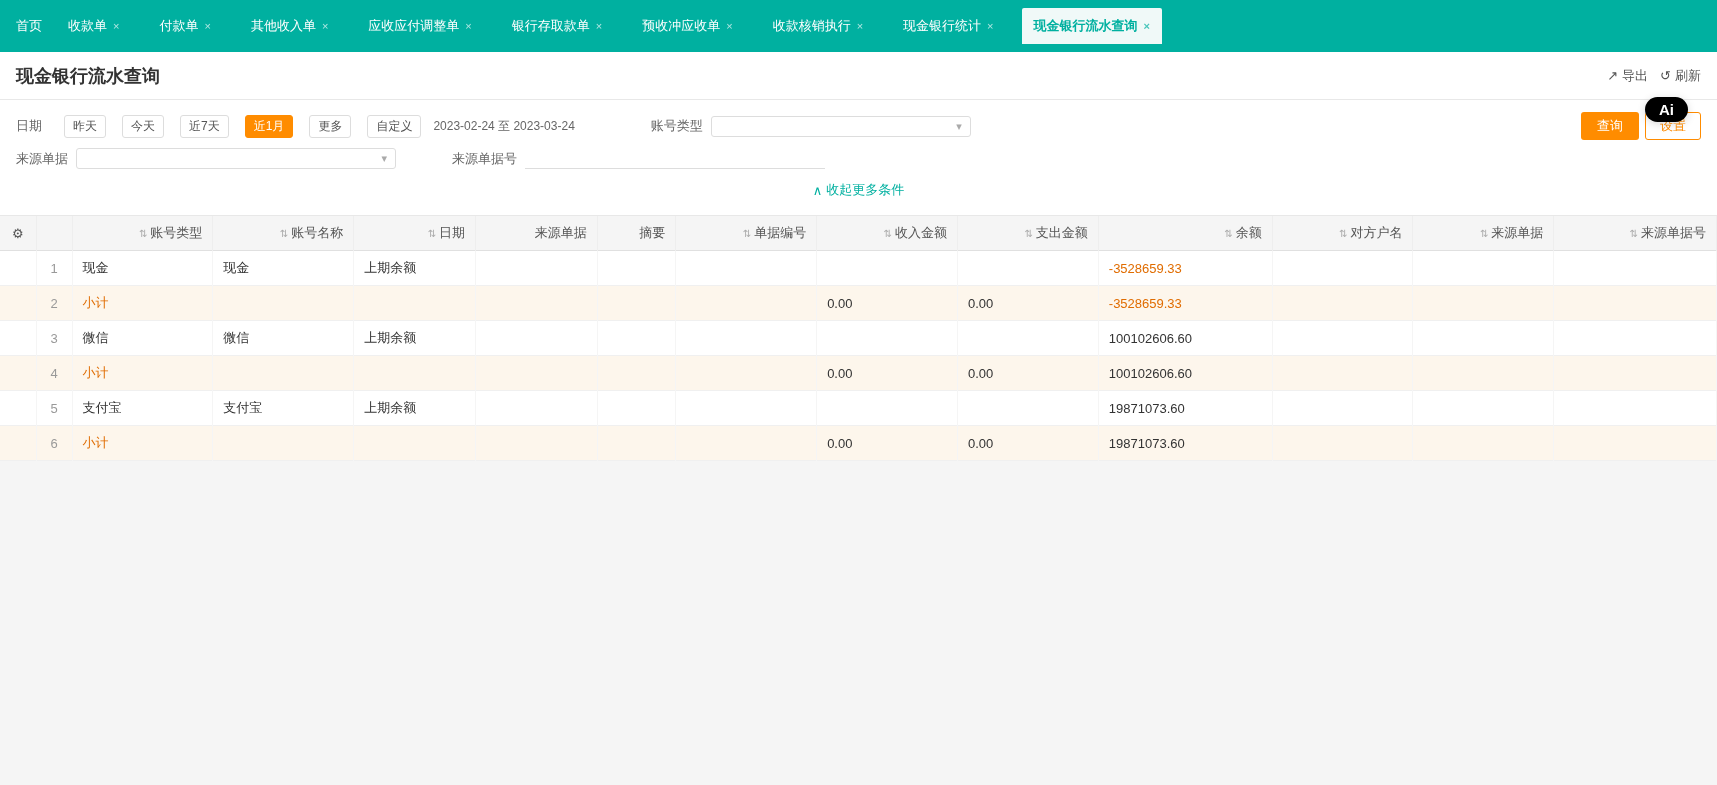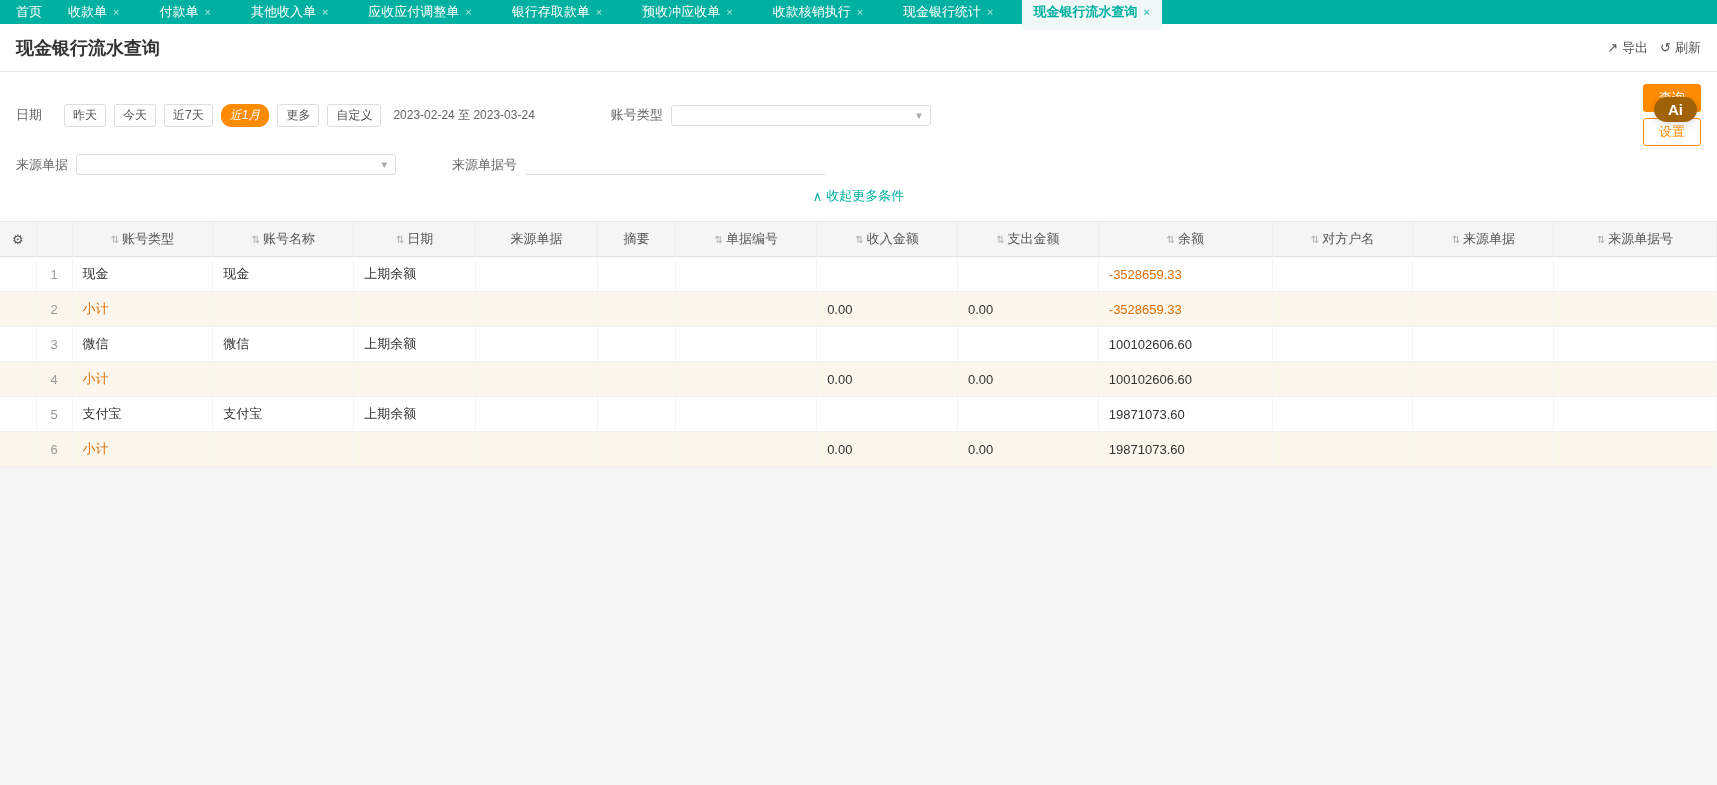--- a/index.html
+++ b/index.html
@@ -3,21 +3,21 @@
   <meta charset="utf-8">
   <style>
     * { box-sizing: border-box; margin: 0; padding: 0; font-family: 'Microsoft YaHei', Arial, sans-serif; font-size: 13px; }
     body { background: #f5f5f5; }
 
     
     .top-nav {
       background: #00b0a0;
       display: flex;
       align-items: center;
-      height: 24px;
+      height: 52px;
       padding: 0 4px;
       gap: 2px;
     }
     .nav-tab {
       padding: 0 12px;
       height: 36px;
       display: flex;
       align-items: center;
       color: #fff;
       cursor: pointer;
@@ -71,38 +71,37 @@
       margin-bottom: 8px;
       flex-wrap: wrap;
     }
     .filter-label {
       color: #666;
       white-space: nowrap;
       min-width: 40px;
     }
     .filter-date-btns {
       display: flex;
-      gap: 8px;
+      gap: 16px;
       align-items: center;
     }
     .date-btn {
       padding: 2px 8px;
       border: 1px solid #ddd;
       border-radius: 3px;
       cursor: pointer;
       color: #555;
       background: #fff;
       font-size: 12px;
     }
     .date-btn.active {
       background: #ff8c00;
       color: #fff;
       border-color: #ff8c00;
-      border-radius: 10px;
-      font-style: italic;
+      border-radius: 3px;
     }
     .date-range {
       color: #666;
       font-size: 12px;
       margin-left: 4px;
     }
     .filter-select {
       display: flex;
       align-items: center;
       border: 1px solid #ddd;
@@ -149,21 +148,21 @@
       border: 1px solid #ff8c00;
       border-radius: 3px;
       padding: 4px 14px;
       cursor: pointer;
       font-size: 13px;
     }
 
     .btn-group-right {
       margin-left: auto;
       display: flex;
-      flex-direction: column;
+      flex-direction: row;
       gap: 6px;
     }
 
     .collapse-bar {
       display: flex;
       justify-content: center;
       align-items: center;
       gap: 4px;
       color: #00b0a0;
       cursor: pointer;
@@ -180,21 +179,21 @@
     table {
       width: 100%;
       border-collapse: collapse;
     }
     thead tr {
       background: #f5f5f5;
       border-bottom: 1px solid #e0e0e0;
     }
     thead th {
       padding: 8px 10px;
-      text-align: center;
+      text-align: right;
       color: #555;
       font-weight: normal;
       white-space: nowrap;
       border-right: 1px solid #eee;
       font-size: 13px;
     }
     thead th .sort-icon { color: #aaa; font-size: 10px; margin-right: 3px; }
     thead th.gear-col { width: 36px; text-align: center; }
     tbody tr { border-bottom: 1px solid #f0f0f0; }
     tbody tr.subtotal { background: #fdf6ec; }
@@ -205,23 +204,23 @@
       border-right: 1px solid #f5f5f5;
       font-size: 13px;
     }
     tbody td.row-num { color: #999; text-align: center; width: 36px; }
     tbody td.balance-neg { color: #e06c00; }
     tbody td.balance-pos { color: #333; }
     tbody td.subtotal-label { color: #e06c00; }
 
     .ai-badge {
       position: fixed;
-      right: 20px;
+      right: 29px;
       top: 97px;
-      background: #a16207;
+      background: #000000;
       color: #fff;
       border-radius: 20px;
       padding: 4px 14px;
       font-size: 15px;
       font-weight: bold;
       cursor: pointer;
       z-index: 100;
       box-shadow: 0 2px 8px rgba(0,0,0,0.15);
     }
     .filter-item {

